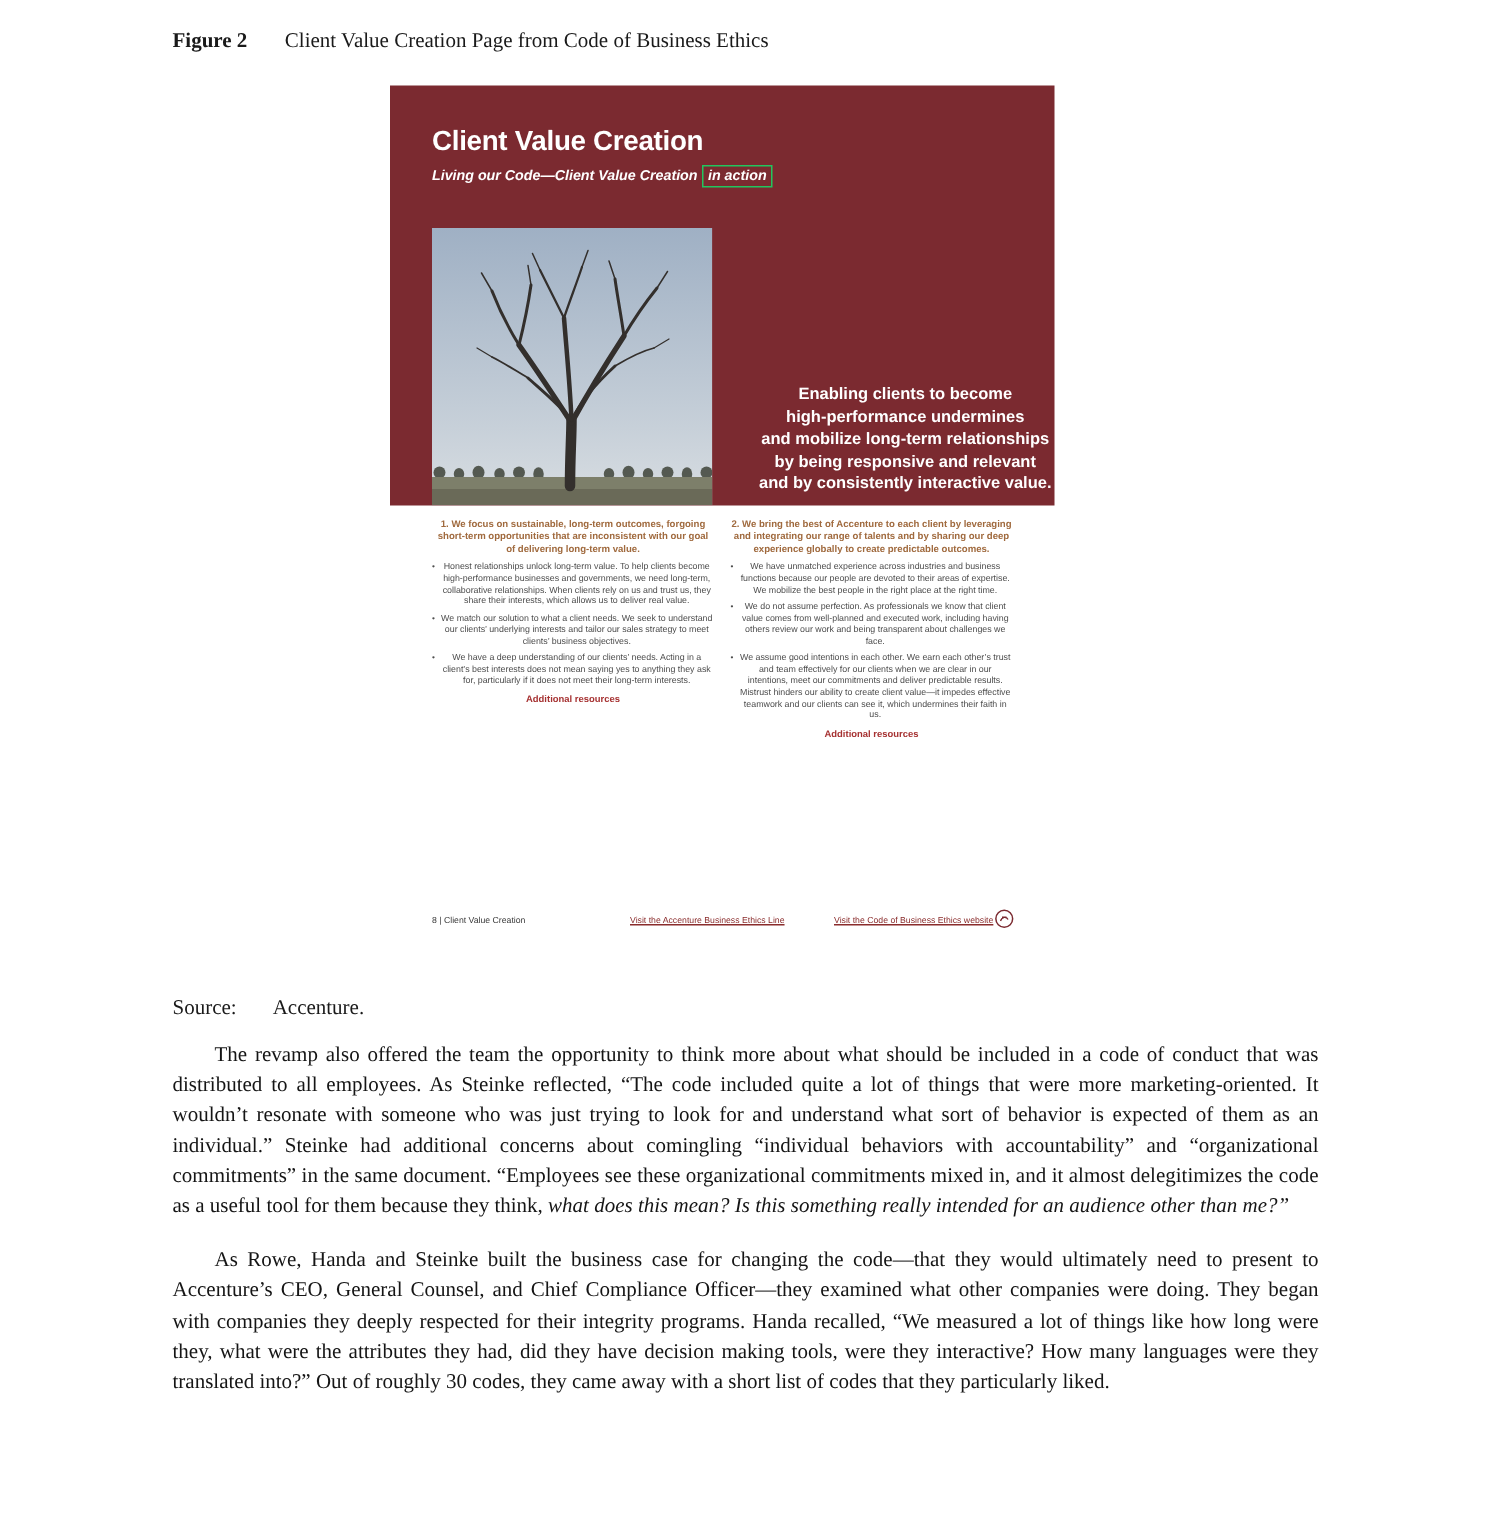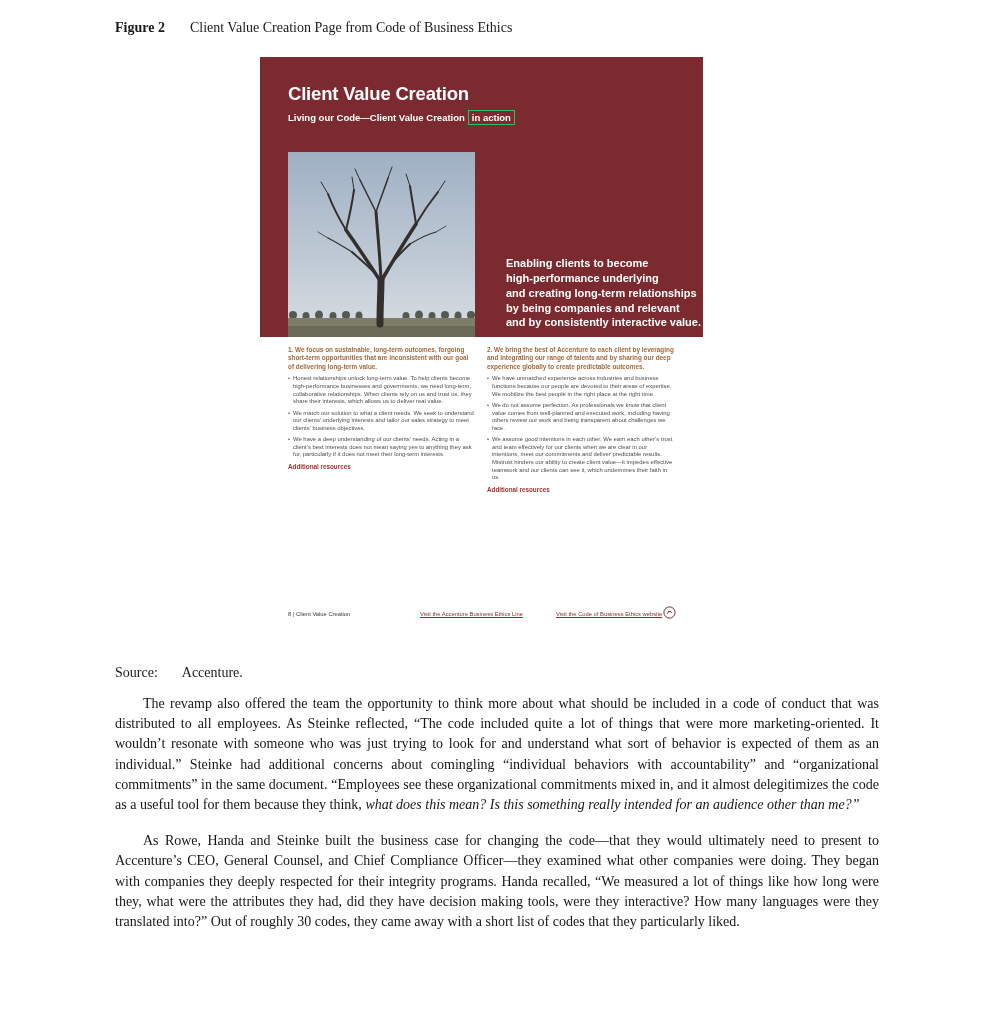--- a/index.html
+++ b/index.html
@@ -7,26 +7,26 @@
   body { font-family:"Liberation Serif", serif; color:#1a1a1a; position:relative; }
 
   .page { position:absolute; inset:0; }
 
   
   .figcap { position:absolute; left:115px; top:20px; font-size:14px; }
   .figcap .lbl { font-weight:bold; margin-right:25px; }
 
   
   .slide { position:absolute; left:260px; top:57px; width:443px; height:568px;
-           background:#ffffff; font-family:"Liberation Sans", sans-serif; }
+           background:#ffffff; font-family:"Liberation Sans", sans-serif;text-align:center; }
 
   .maroon { position:relative; height:280px; background:#7b2a30; color:#fff; }
   .slide-title { position:absolute; left:28px; top:26px; font-size:18.5px; font-weight:bold; letter-spacing:-0.2px; }
   .slide-sub { position:absolute; left:28px; top:53px; font-size:9.5px; font-weight:bold;
-               display:flex; align-items:center; }
+               display:flex; align-items:center;font-style:italic; }
   .badge { border:1px solid #22c55e; padding:1px 3px; margin-left:3px; display:inline-block; }
 
   .photo { position:absolute; left:28px; top:95px; width:187px; height:185px; overflow:hidden; }
   .photo svg { display:block; width:100%; height:100%; }
 
   .statement { position:absolute; left:226px; bottom:7px; font-size:11px; font-weight:bold; line-height:1.34; }
   .statement div { white-space:nowrap;padding-left:20px; }
 
   .cols { display:flex; gap:11px; padding:9px 27px 0 28px; }
   .col { width:188px; }
@@ -116,23 +116,23 @@
             <path d="M72 28 L67 17" stroke-width="1"></path>
             <path d="M100 26 L104 15" stroke-width="1"></path>
             <path d="M40 86 L30 80" stroke-width="0.8"></path>
             <path d="M148 80 L158 74" stroke-width="0.8"></path>
           </g>
         </svg>
       </div>
 
       <div class="statement">
         <div>Enabling clients to become</div>
-        <div>high-performance underlying</div>
-        <div>and creating long-term relationships</div>
-        <div>by being companies and relevant</div>
+        <div>high-performance undermines</div>
+        <div>and mobilize long-term relationships</div>
+        <div>by being responsive and relevant</div>
         <div>and by consistently interactive value.</div>
       </div>
     </div>
 
     <div class="cols">
       <div class="col">
         <div class="lead">1. We focus on sustainable, long-term outcomes, forgoing short-term opportunities that are inconsistent with our goal of delivering long-term value.</div>
         <div class="bullet">Honest relationships unlock long-term value. To help clients become high-performance businesses and governments, we need long-term, collaborative relationships. When clients rely on us and trust us, they share their interests, which allows us to deliver real value.</div>
         <div class="bullet">We match our solution to what a client needs. We seek to understand our clients’ underlying interests and tailor our sales strategy to meet clients’ business objectives.</div>
         <div class="bullet">We have a deep understanding of our clients’ needs. Acting in a client’s best interests does not mean saying yes to anything they ask for, particularly if it does not meet their long-term interests.</div>

